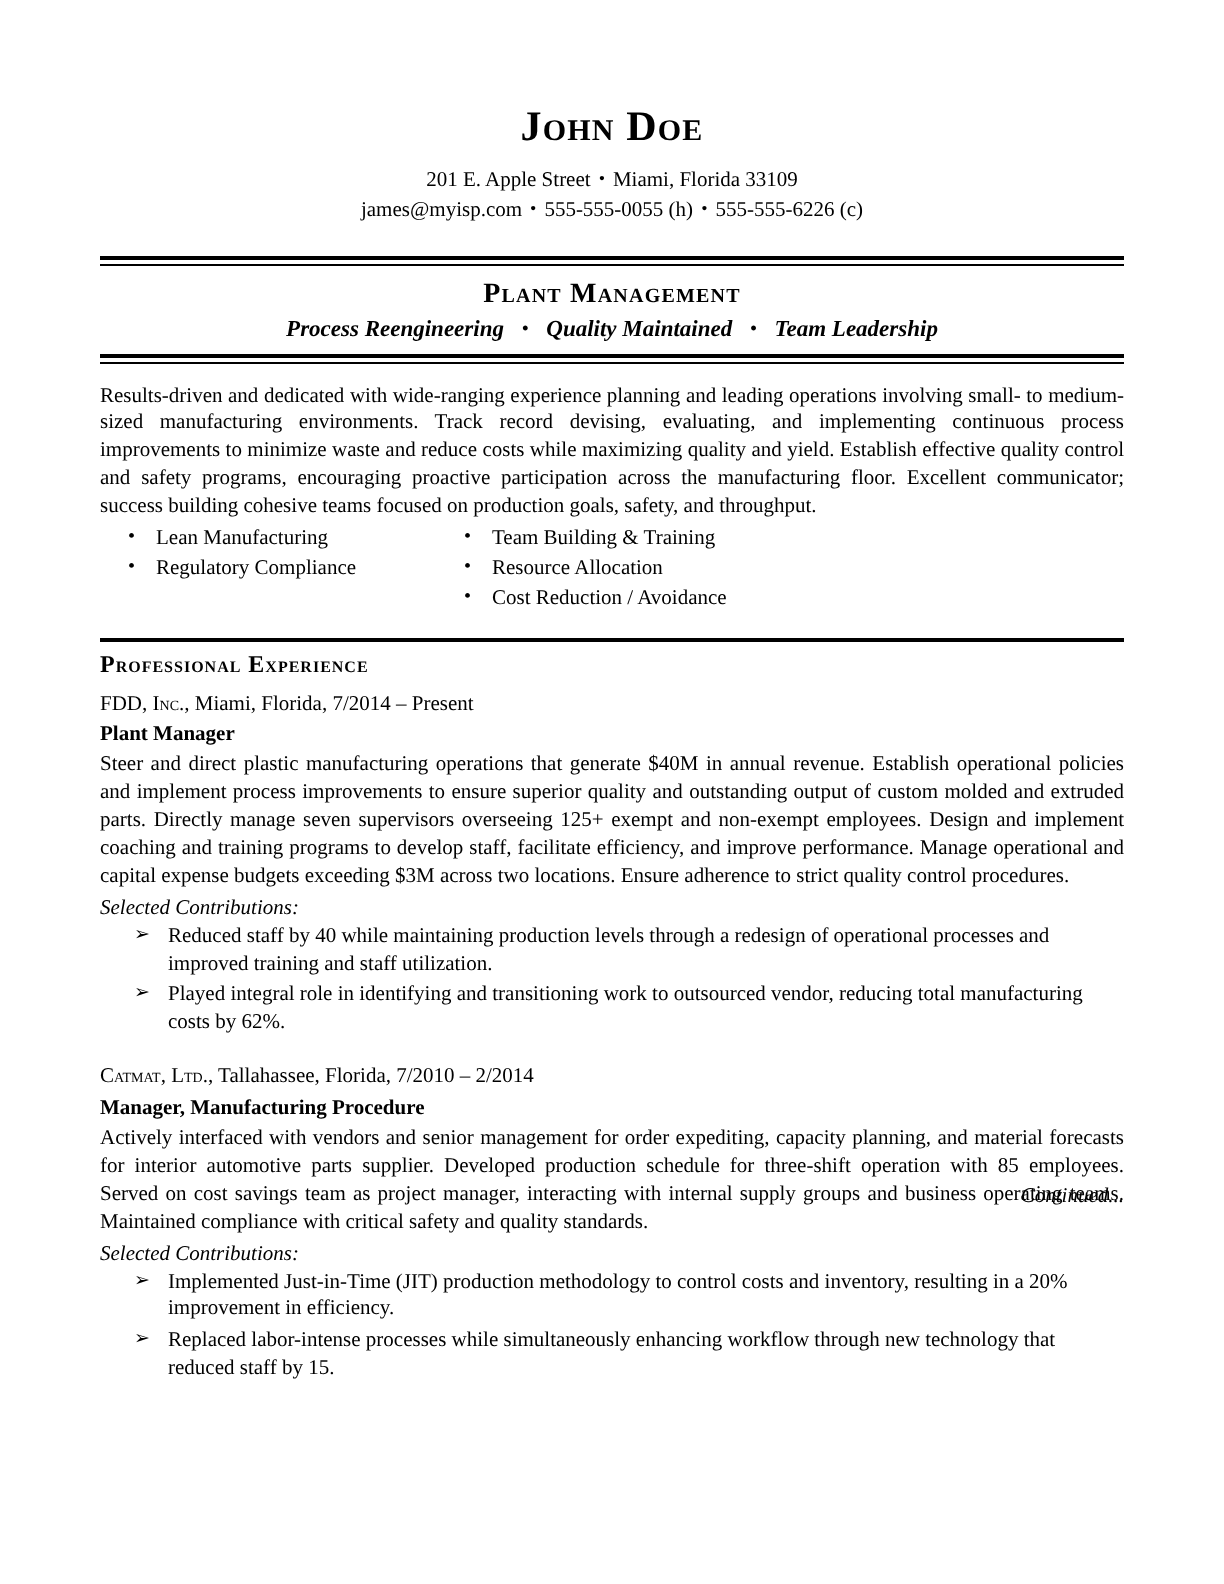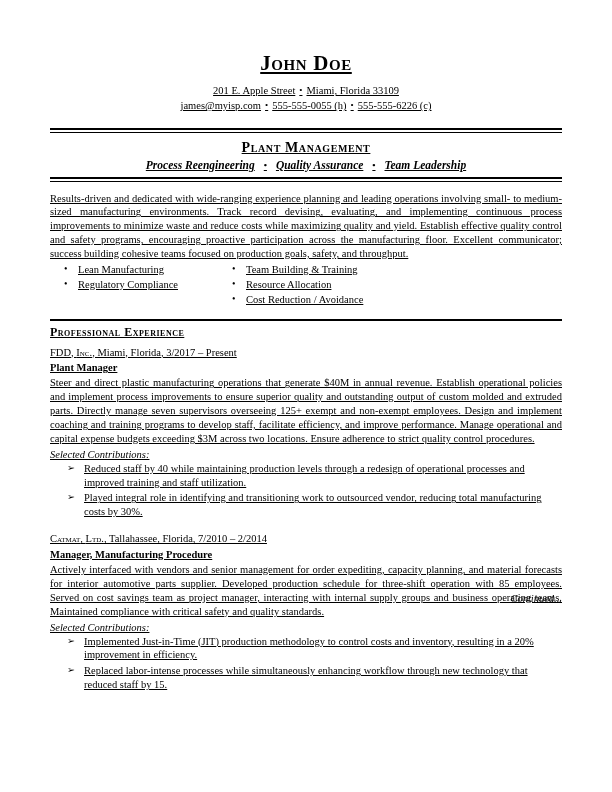--- a/index.html
+++ b/index.html
@@ -13,21 +13,20 @@
     font-family: "Liberation Serif", "DejaVu Serif", serif;
     color: #000000;
     overflow: hidden;
   }
   .page {
     position: relative;
     width: 612px;
     height: 634px;
     box-sizing: border-box;
     padding: 52px 50px 20px 50px;
-    text-decoration: underline;
   }
 
   
   .name {
     text-align: center;
     font-size: 21px;
     font-weight: bold;
     font-variant: small-caps;
     letter-spacing: 0.6px;
     line-height: 1.1;
@@ -204,21 +203,21 @@
   </div>
 
   <div class="contact-line">
     <span>james@myisp.com</span><span class="dot">•</span><span>555-555-0055 (h)</span><span class="dot">•</span><span>555-555-6226 (c)</span>
   </div>
 
   <div class="title-block">
     <div class="rule-double"></div>
     <div class="job-title">Plant Management</div>
     <div class="tagline">
-      <span>Process Reengineering</span><span class="sep">•</span><span>Quality Assurance</span><span class="sep">•</span><span>Team Leadership</span>
+      <span>Process Reengineering</span><span class="sep">•</span><span>Quality Maintained</span><span class="sep">•</span><span>Team Leadership</span>
     </div>
     <div class="rule-double"></div>
   </div>
 
   <div class="summary">Results-driven and dedicated with wide-ranging experience planning and leading operations involving small- to medium-sized manufacturing environments. Track record devising, evaluating, and implementing continuous process improvements to minimize waste and reduce costs while maximizing quality and yield. Establish effective quality control and safety programs, encouraging proactive participation across the manufacturing floor. Excellent communicator; success building cohesive teams focused on production goals, safety, and throughput.</div>
 
 
   <div class="expertise">
     <div class="exp-col c1">
       <div class="exp-item">Lean Manufacturing</div>
@@ -231,28 +230,28 @@
     </div>
   </div>
 
   <div style="margin-top:11px;">
     <div class="rule-single"></div>
     <div class="section-head">Professional Experience</div>
   </div>
 
   <div class="entry" style="margin-top:4px;">
     <div class="entry-company">
-      <span>FDD</span><span>, </span><span class="sc">Inc.</span><span>, Miami, Florida, 3/2017 – Present</span>
+      <span>FDD</span><span>, </span><span class="sc">Inc.</span><span>, Miami, Florida, 7/2014 – Present</span>
     </div>
     <div class="entry-role">Plant Manager</div>
     <div class="entry-desc">Steer and direct plastic manufacturing operations that generate $40M in annual revenue. Establish operational policies and implement process improvements to ensure superior quality and outstanding output of custom molded and extruded parts. Directly manage seven supervisors overseeing 125+ exempt and non-exempt employees. Design and implement coaching and training programs to develop staff, facilitate efficiency, and improve performance. Manage operational and capital expense budgets exceeding $3M across two locations. Ensure adherence to strict quality control procedures.</div>
     <div class="contrib-label">Selected Contributions:</div>
     <ul class="contrib-list">
       <li class="contrib-item">Reduced staff by 40 while maintaining production levels through a redesign of operational processes and improved training and staff utilization.</li>
-      <li class="contrib-item">Played integral role in identifying and transitioning work to outsourced vendor, reducing total manufacturing costs by 30%.</li>
+      <li class="contrib-item">Played integral role in identifying and transitioning work to outsourced vendor, reducing total manufacturing costs by 62%.</li>
     </ul>
   </div>
 
   <div class="entry" style="margin-top:13px;">
     <div class="entry-company">
       <span class="sc">Catmat</span><span>, </span><span class="sc">Ltd.</span><span>, Tallahassee, Florida, 7/2010 – 2/2014</span>
     </div>
     <div class="entry-role">Manager, Manufacturing Procedure</div>
     <div class="entry-desc">Actively interfaced with vendors and senior management for order expediting, capacity planning, and material forecasts for interior automotive parts supplier. Developed production schedule for three-shift operation with 85 employees. Served on cost savings team as project manager, interacting with internal supply groups and business operating teams. Maintained compliance with critical safety and quality standards.</div>
     <div class="contrib-label">Selected Contributions:</div>

